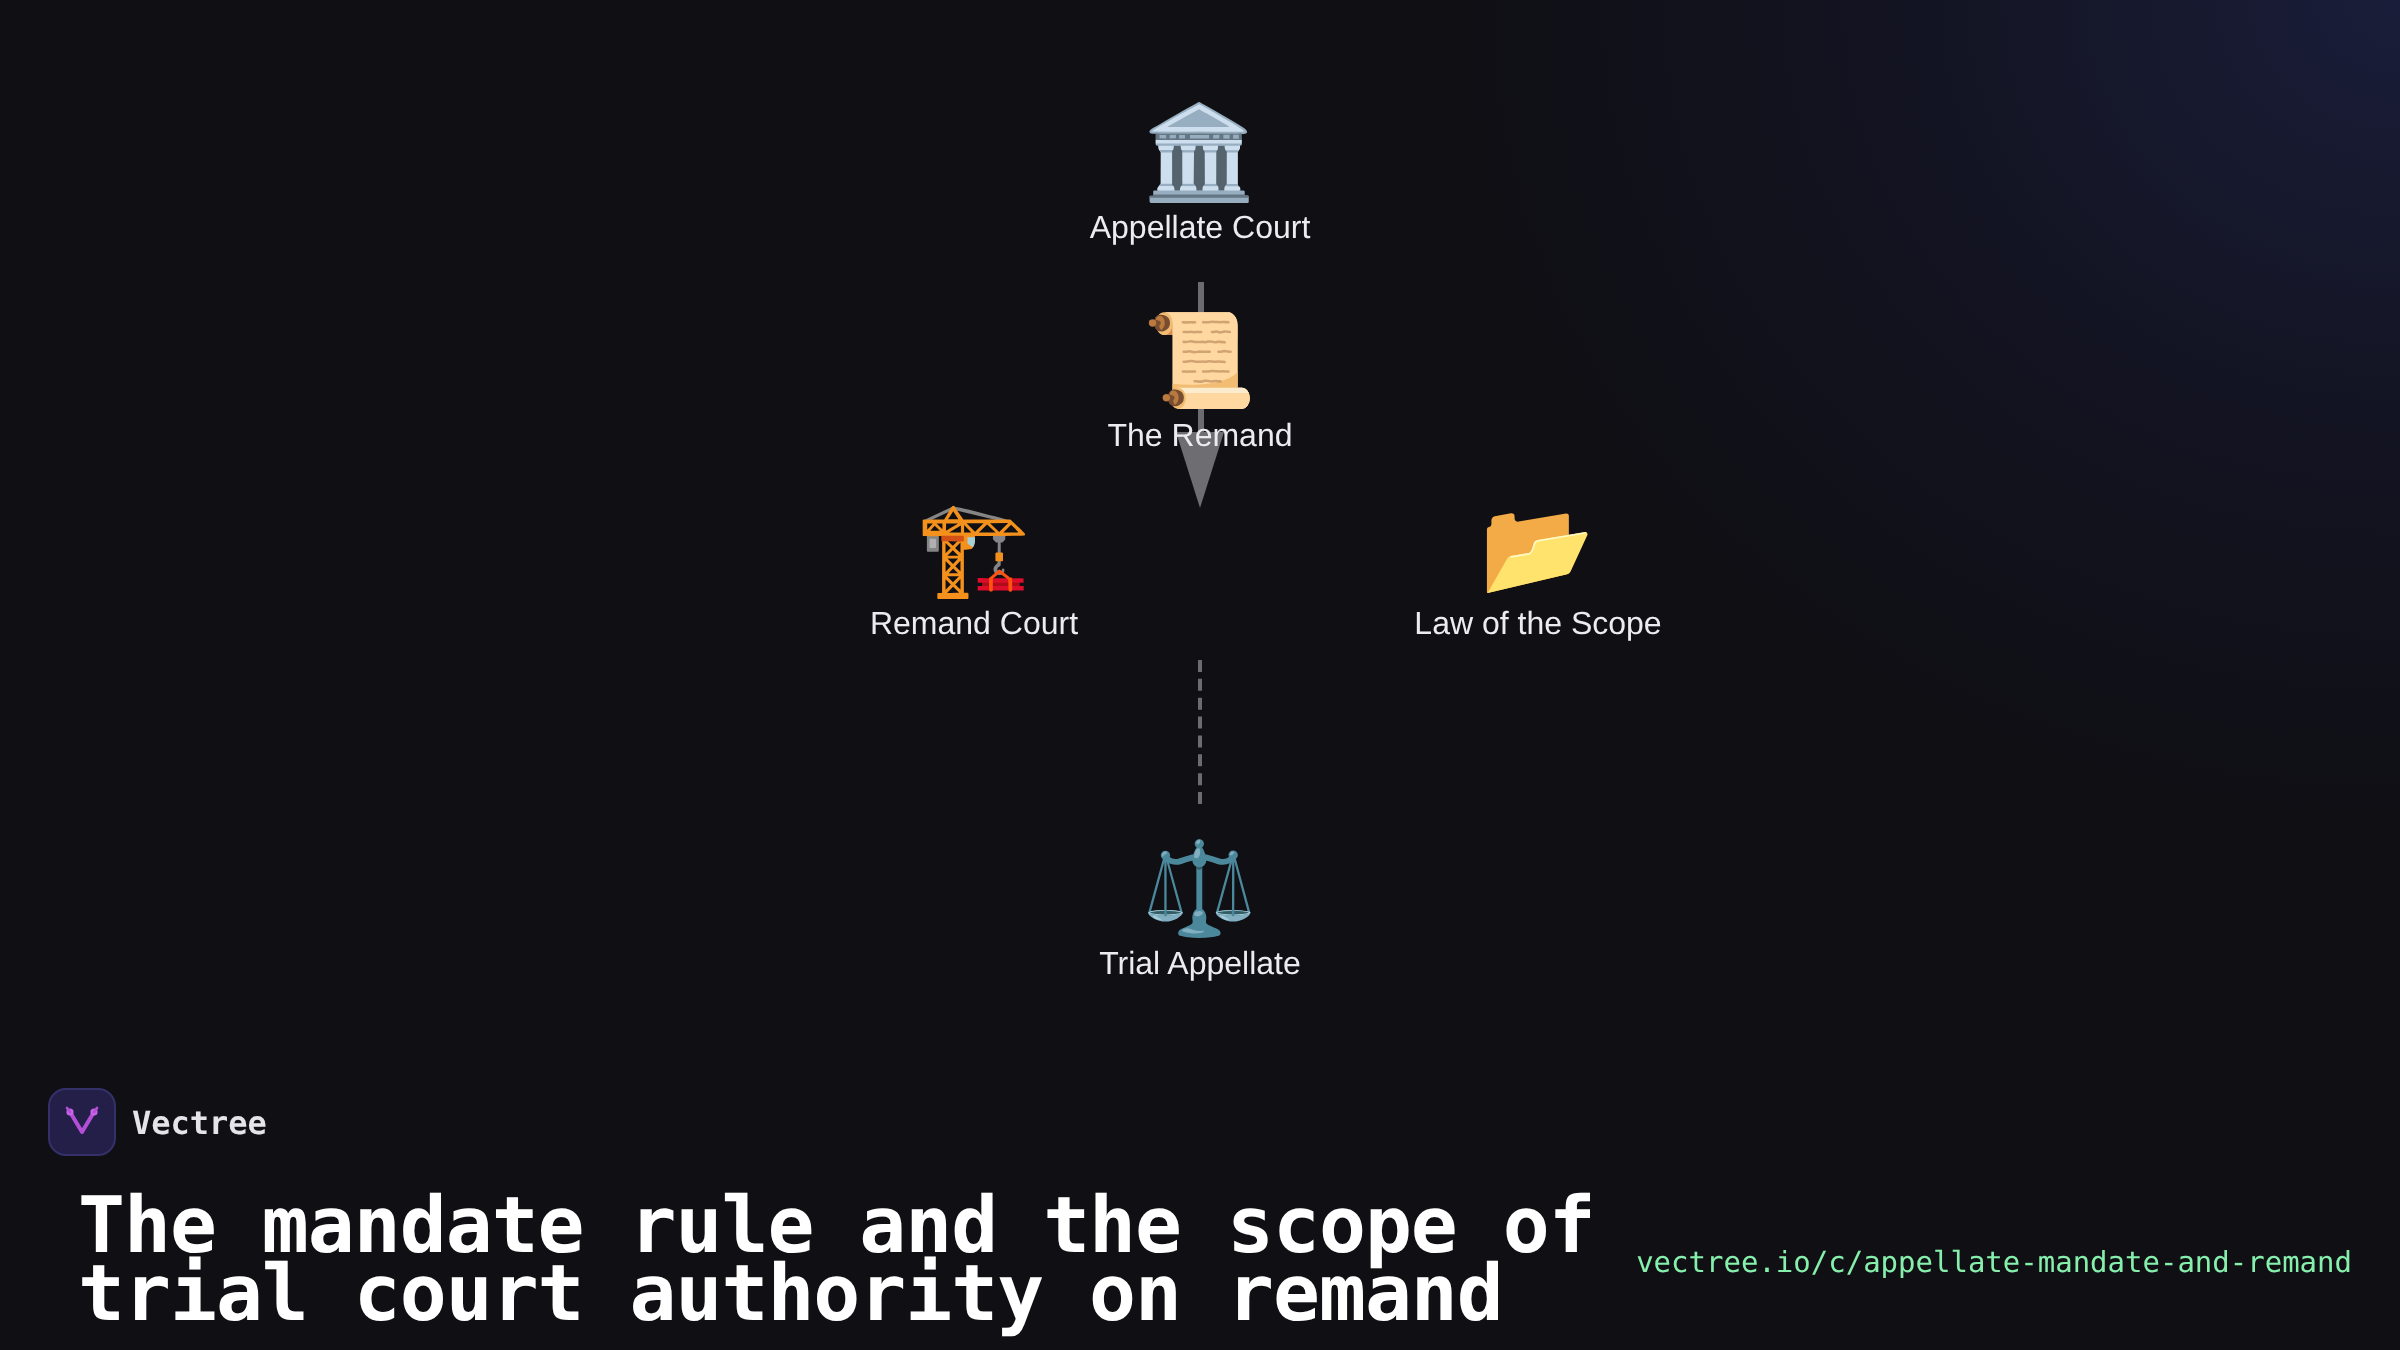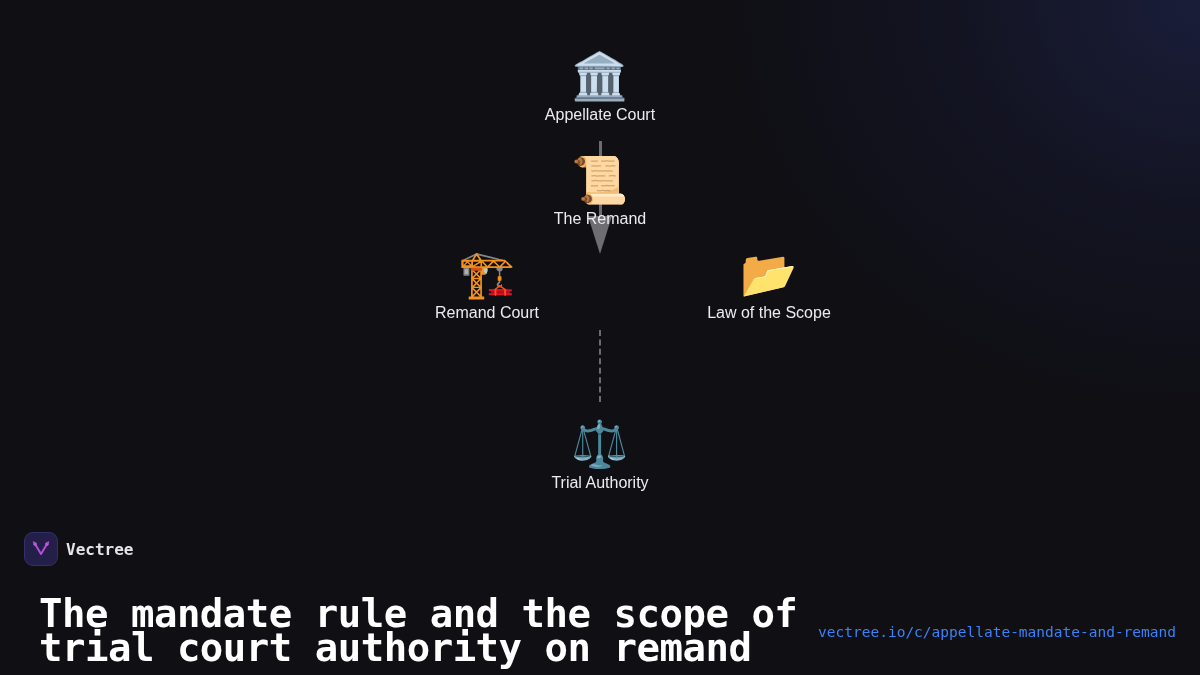--- a/index.html
+++ b/index.html
@@ -33,40 +33,40 @@
   .edge-arrow {
     position:absolute; left:588px; top:216px; width:0; height:0;
     border-left:12px solid transparent; border-right:12px solid transparent;
     border-top:38px solid #6e6e72;
   }
   .edge-dashed {
     position:absolute; left:599px; top:330px; width:0; height:72px;
     border-left:2px dashed #6b6b70;
   }
   .brand {
-    position:absolute; left:24px; top:532px; display:flex; align-items:center; gap:8px;
+    position:absolute; left:24px; top:544px; display:flex; align-items:center; gap:8px;
   }
   .brand-logo {
     width:34px; height:34px; border-radius:9px;
     background:#231f48; border:1px solid #34306a; box-sizing:border-box;
     display:flex; align-items:center; justify-content:center;
   }
   .brand-name {
     color:#e4e4ea; font-size:16px; font-weight:bold;
     font-family:"DejaVu Sans Mono", monospace;
   }
   .title {
     position:absolute; left:24px; top:582px; margin:15px;
     color:#ffffff; font-size:39px; line-height:34px; font-weight:bold;
     font-family:"DejaVu Sans Mono", monospace; letter-spacing:-0.5px;
     width:760px;
   }
   .url {
     position:absolute; right:24px; top:624px;
-    color:#3b82f6; font-size:14.5px;
+    color:#86efac; font-size:14.5px;
     font-family:"DejaVu Sans Mono", monospace;
   }
 </style>
 </head>
 <body>
 
 <div class="bg-glow"></div>
 
 <div class="diagram">
   <div class="edge-solid"></div>
@@ -88,21 +88,21 @@
     <span class="node-label">Remand Court</span>
   </div>
 
   <div class="node" style="left:769px; top:246px;">
     <span class="node-icon">📂</span>
     <span class="node-label">Law of the Scope</span>
   </div>
 
   <div class="node" style="left:600px; top:416px;">
     <span class="node-icon">⚖️</span>
-    <span class="node-label">Trial Authority</span>
+    <span class="node-label">Trial Appellate</span>
   </div>
 </div>
 
 <div class="brand">
   <div class="brand-logo">
     <svg width="20" height="20" viewBox="0 0 20 20">
       <path d="M4 5 L10 15 L16 5" fill="none" stroke="#b34fd6" stroke-width="2" stroke-linecap="round" stroke-linejoin="round"></path>
       <circle cx="4" cy="5" r="1.8" fill="#c864e8"></circle>
       <circle cx="16" cy="5" r="1.8" fill="#c864e8"></circle>
       <path d="M4 5 L2.5 3 M16 5 L17.5 3" stroke="#b34fd6" stroke-width="1.4" stroke-linecap="round"></path>

